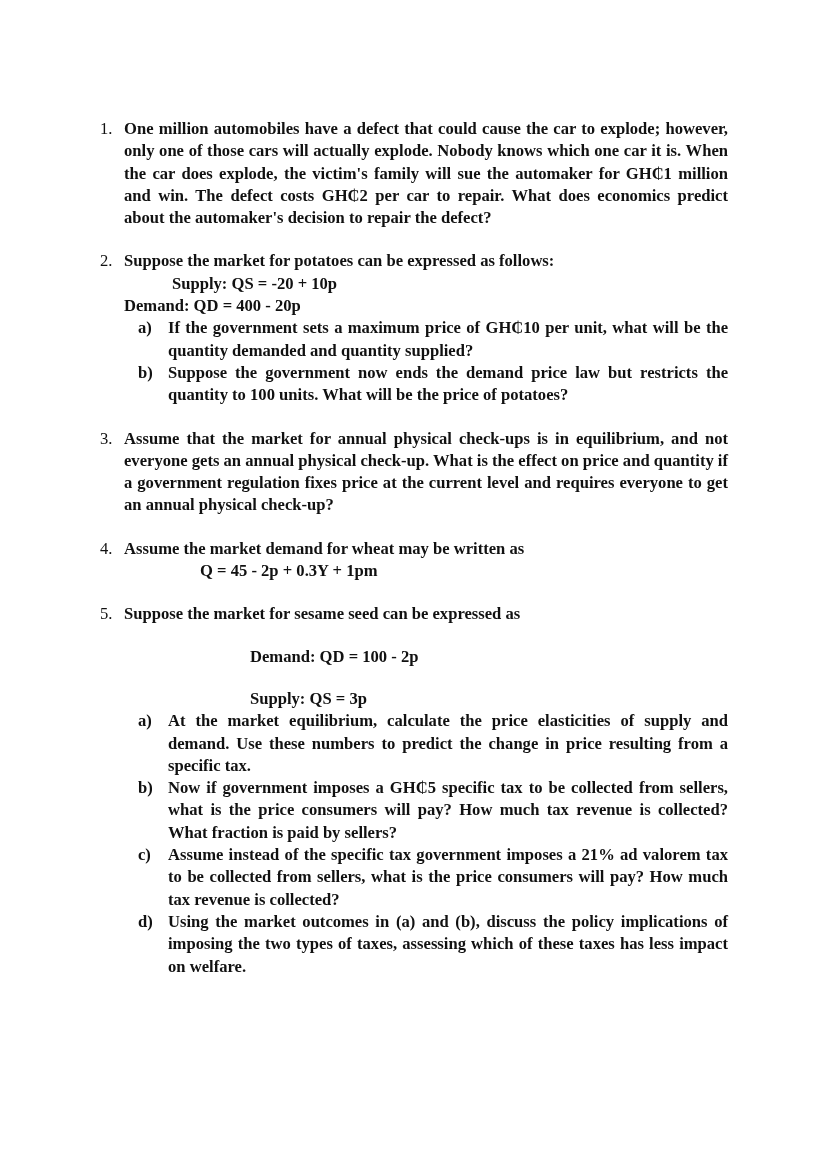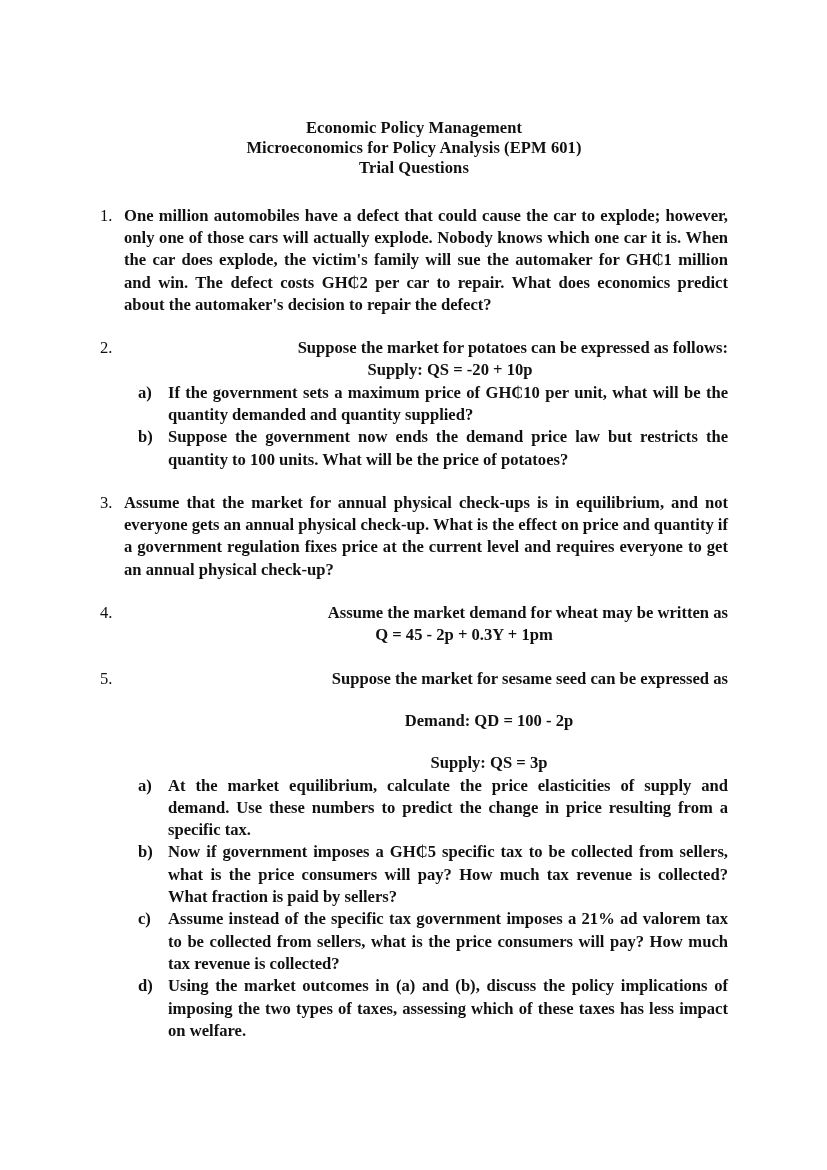--- a/index.html
+++ b/index.html
@@ -56,27 +56,27 @@
     width: 20px;
     text-align: left;
   }
   .q-body { display: block; font-weight: bold; }
   .q-text {
     display: block;
     margin: 0;
     text-align: justify;
     text-justify: inter-word;
   }
-  .q-text.ragged { text-align: right; }
+  .q-text.ragged { text-align: left; }
 
   
   .eq-line {
     display: block;
     white-space: nowrap;
-    text-align: center;
+    text-align: left;
   }
   .eq-indent-72 { padding-left: 48px; }
   .eq-indent-0  { padding-left: 0; }
   .eq-indent-126 { padding-left: 126px; margin-top: 20px; }
   .eq-indent-100 { padding-left: 76px; }
 
   
   .sub-list {
     list-style: none;
     margin: 0;
@@ -96,40 +96,36 @@
     width: 24px;
     text-align: left;
   }
   .sub-text { display: block; }
 </style>
 </head>
 <body>
 
 <div class="page">
 
-  <div class="title-block">
-    <span class="title-line">Economic Policy Management</span>
-    <span class="title-line">Microeconomics for Policy Analysis (EPM 601)</span>
-    <span class="title-line">Trial Questions</span>
-  </div>
 
   <ol class="q-list">
 
     <li class="q-item">
       <span class="q-marker">1.</span>
       <span class="q-body">
         <span class="q-text">One million automobiles have a defect that could cause the car to explode; however, only one of those cars will actually explode. Nobody knows which one car it is. When the car does explode, the victim's family will sue the automaker for GH₵1 million and win. The defect costs GH₵2 per car to repair. What does economics predict about the automaker's decision to repair the defect?</span>
       </span>
     </li>
 
     <li class="q-item">
       <span class="q-marker">2.</span>
       <span class="q-body">
         <span class="q-text ragged">Suppose the market for potatoes can be expressed as follows:</span>
         <span class="eq-line eq-indent-72">Supply: QS = -20 + 10p</span>
+        <span class="eq-line eq-indent-0">Demand: QD = 400 - 20p</span>
         <ol class="sub-list">
           <li class="sub-item">
             <span class="sub-marker">a)</span>
             <span class="sub-text">If the government sets a maximum price of GH₵10 per unit, what will be the quantity demanded and quantity supplied?</span>
           </li>
           <li class="sub-item">
             <span class="sub-marker">b)</span>
             <span class="sub-text">Suppose the government now ends the demand price law but restricts the quantity to 100 units. What will be the price of potatoes?</span>
           </li>
         </ol>

